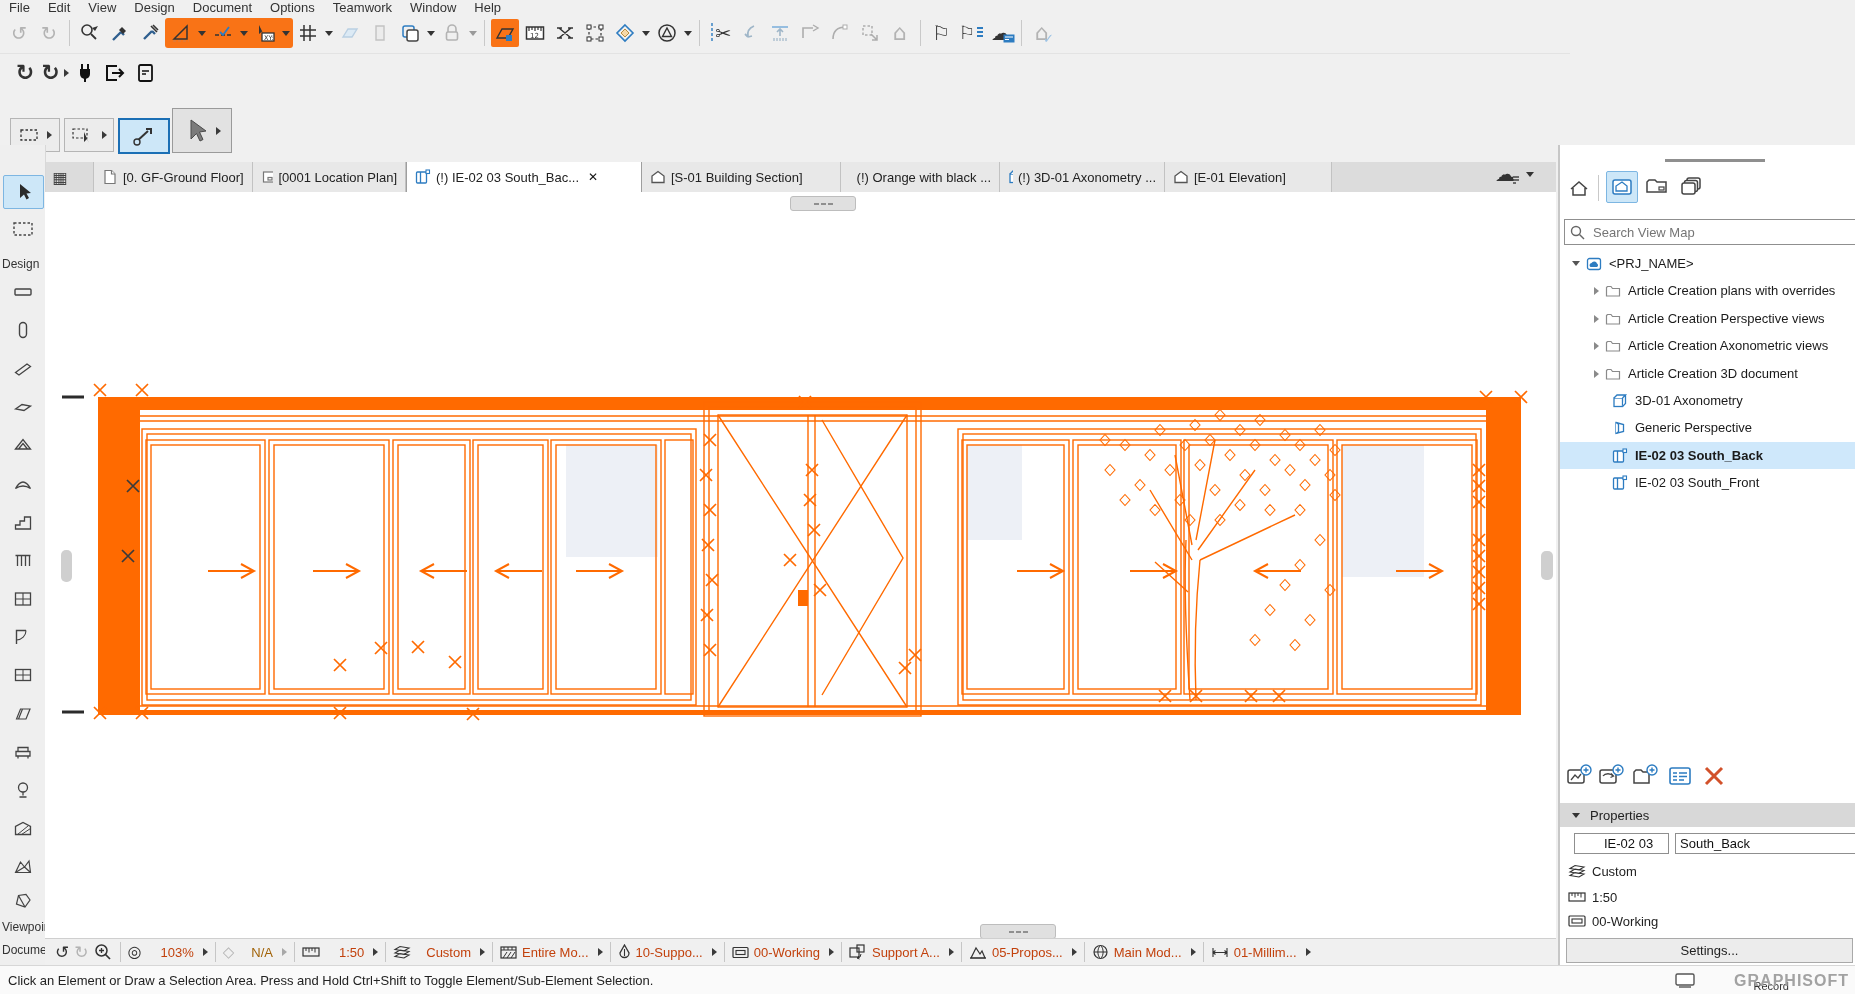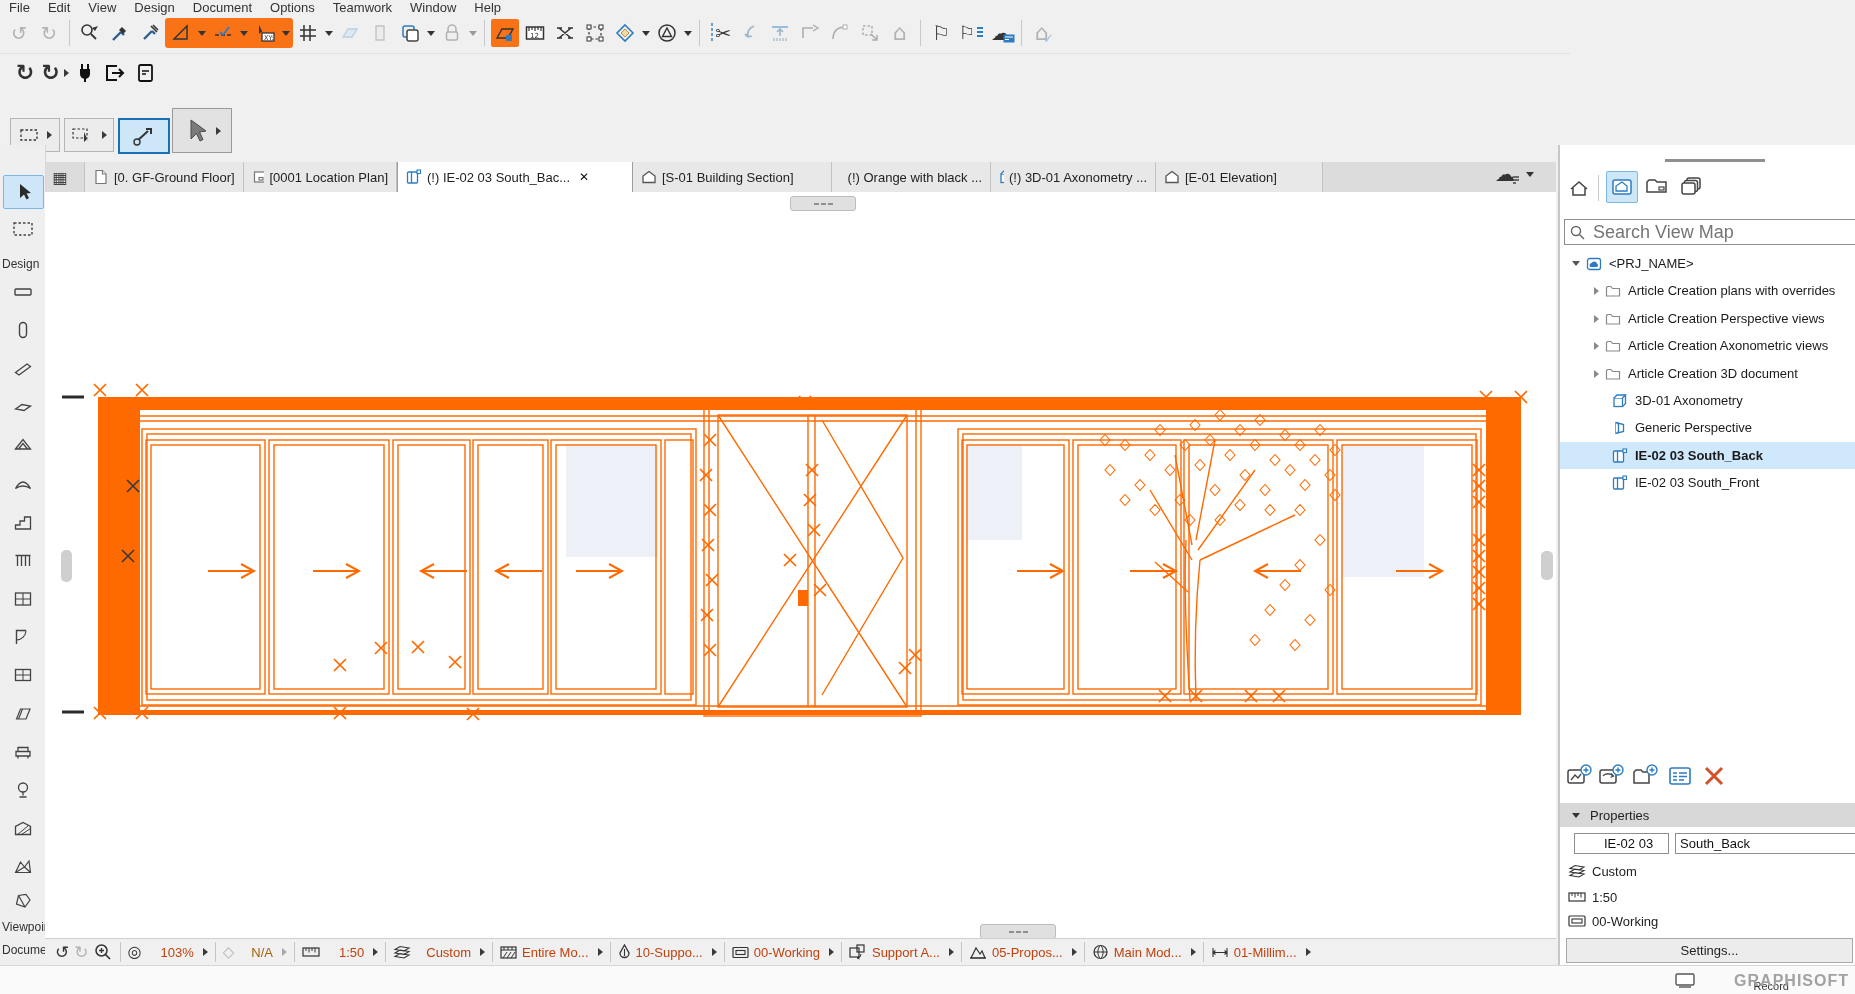--- a/index.html
+++ b/index.html
@@ -22,21 +22,21 @@
   .car.dim{border-top-color:#9a9a9a}
   .carR{width:0;height:0;border-top:4px solid transparent;border-bottom:4px solid transparent;border-left:5px solid #3a3a3a;margin-left:4px}
   
   .mini{left:0;top:92px;width:1560px;height:70px}
   .mbtn{position:absolute;border:1px solid #b5b5b5;background:#ececec;display:flex;align-items:center;justify-content:center;gap:2px}
   .mbtn.on{background:#cde7f8;border:2px solid #1b6fb5}
   .mbtn.big{background:#e2e2e2;border:1px solid #9a9a9a}
   
   .tabbar{left:45px;top:162px;width:1511px;height:30px;background:#dcdcdc;border-bottom:1px solid #b5b5b5;display:flex;align-items:stretch}
   .tab{display:flex;align-items:center;gap:5px;padding:0 8px;font-size:13px;color:#222;background:#e8e8e8;border-right:1px solid #c2c2c2;white-space:nowrap;overflow:hidden}
-  .tab.first{border-left:1px solid #c2c2c2;margin-left:9px}
+  .tab.first{border-left:1px solid #c2c2c2;margin-left:18px}
   .tab.active{background:#ffffff;border-right:1px solid #9e9e9e;border-left:1px solid #9e9e9e}
   .tab .x{font-size:12px;color:#111;margin-left:4px;font-weight:bold}
   .tabovr{width:30px;display:flex;align-items:center;justify-content:center;color:#444;font-size:16px}
   .clouddd{position:absolute;left:1495px;top:164px;display:flex;align-items:center;gap:3px;color:#444}
   
   .pal{left:0;top:145px;width:45px;height:820px;background:#efefef;border-right:1px solid #d8d8d8}
   .ptool{position:absolute;left:3px;width:39px;height:32px;display:flex;align-items:center;justify-content:center;border-radius:2px}
   .ptool.sel{background:#cde7f8;border:1px solid #7db6e2}
   .plabel{position:absolute;left:2px;width:43px;font-size:12px;color:#333;white-space:nowrap;overflow:hidden}
   
@@ -50,21 +50,21 @@
   .xo{stroke:#FF6A00;fill:none;stroke-width:1.7}
   .xb{stroke:#3a3a3a;fill:none;stroke-width:1.7}
   .lo{stroke:#FF6A00;fill:none;stroke-width:1.1}
   .sh{fill:#edf0f6;stroke:none}
   
   .panel{left:1558px;top:145px;width:297px;height:820px;background:#ffffff;border-left:2px solid #c7c7c7;font-size:13px}
   .ptopline{position:absolute;left:105px;top:14px;width:100px;height:3px;background:#8f8f8f}
   .pico{position:absolute;width:30px;height:30px;display:flex;align-items:center;justify-content:center;border-radius:2px}
   .pico.on{background:#cde7f8;border:1px solid #7db6e2}
   .search{position:absolute;left:4px;top:74px;width:286px;height:24px;border:1px solid #8f8f8f;background:#fff;display:flex;align-items:center;gap:6px;padding:0 5px}
-  .search input{border:none;outline:none;font-size:18px;color:#333;flex:1;font-family:inherit;background:transparent}
+  .search input{border:none;outline:none;font-size:13px;color:#333;flex:1;font-family:inherit;background:transparent}
   .trow{position:absolute;left:0;width:297px;height:27px;display:flex;align-items:center;color:#1a1a1a;white-space:nowrap}
   .trow.sel{background:#cfe8fb;font-weight:bold}
   .chev{width:0;height:0;margin-right:6px}
   .chev.down{border-left:4px solid transparent;border-right:4px solid transparent;border-top:5px solid #555}
   .chev.right{border-top:4px solid transparent;border-bottom:4px solid transparent;border-left:5px solid #8a8a8a}
   .acticon{position:absolute;width:28px;height:26px;display:flex;align-items:center;justify-content:center}
   .phead{position:absolute;left:0;top:658px;width:297px;height:24px;background:#d8d8d8;display:flex;align-items:center;gap:8px;padding-left:10px;box-sizing:border-box;font-size:13px;color:#222}
   .prow{position:absolute;left:0;width:297px;height:24px;display:flex;align-items:center;gap:6px;padding-left:8px;box-sizing:border-box}
   .pfield{border:1px solid #8f8f8f;background:#fff;height:19px;font-size:13px;color:#111;padding:0 4px;font-family:inherit;outline:none}
   .setbtn{position:absolute;left:6px;top:793px;width:285px;height:23px;background:#ececec;border:1px solid #a9a9a9;display:flex;align-items:center;justify-content:center;font-size:13px;color:#222}
@@ -1001,19 +1001,20 @@
   <span class="qseg">
     <svg width="18" height="13">
         <path d="M2,2 V11 M16,2 V11 M2,6.5 H16 M4.5,4.5 L2,6.5 L4.5,8.5 M13.5,4.5 L16,6.5 L13.5,8.5" stroke="#333" fill="none" stroke-width="1.1"></path>
       </svg>
     <span class="qtxt">01-Millim...</span>
       <span class="carR"></span>
   </span>
 </div>
 
 <div class="abs status">
+  <span>Click an Element or Draw a Selection Area. Press and Hold Ctrl+Shift to Toggle Element/Sub-Element Selection.</span>
   <svg class="statico" width="20" height="16">
       <rect x="1" y="2" width="18" height="11" rx="1.5" stroke="#555" fill="#fff" stroke-width="1.4"></rect>
       <path d="M4,15 H16" stroke="#555" stroke-width="1.4"></path>
     </svg>
   <span class="record">Record</span>
   <span class="brand">GRAPHISOFT</span>
 </div>
 
 </body></html>

